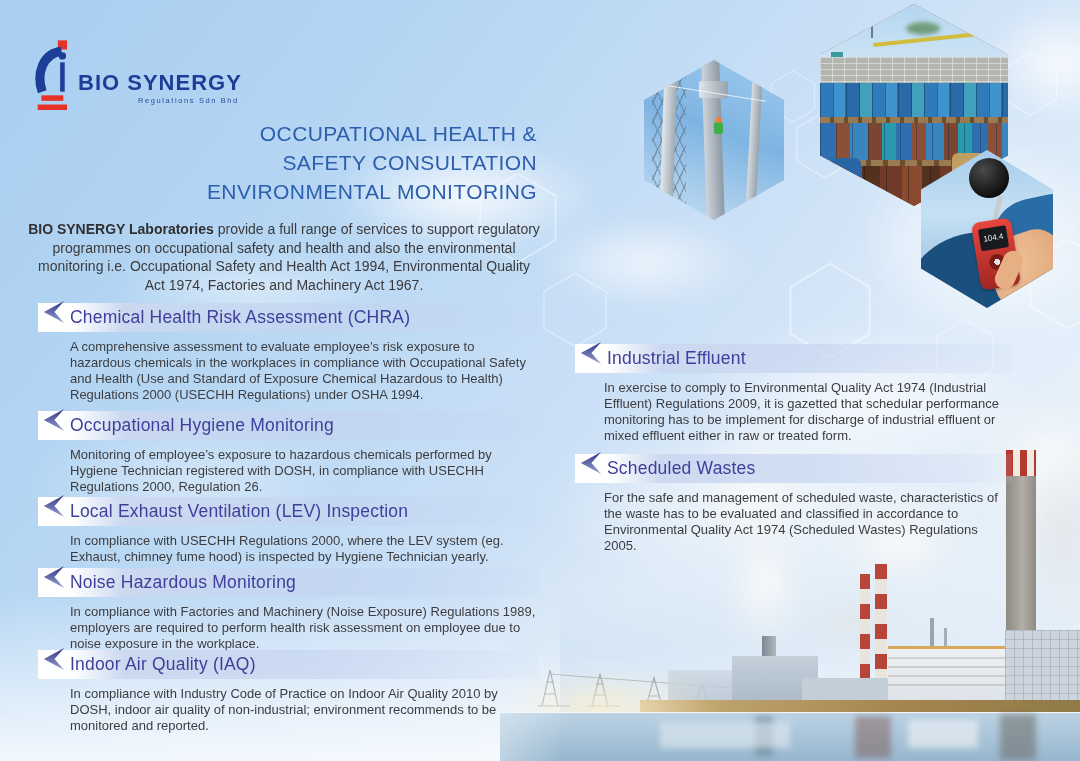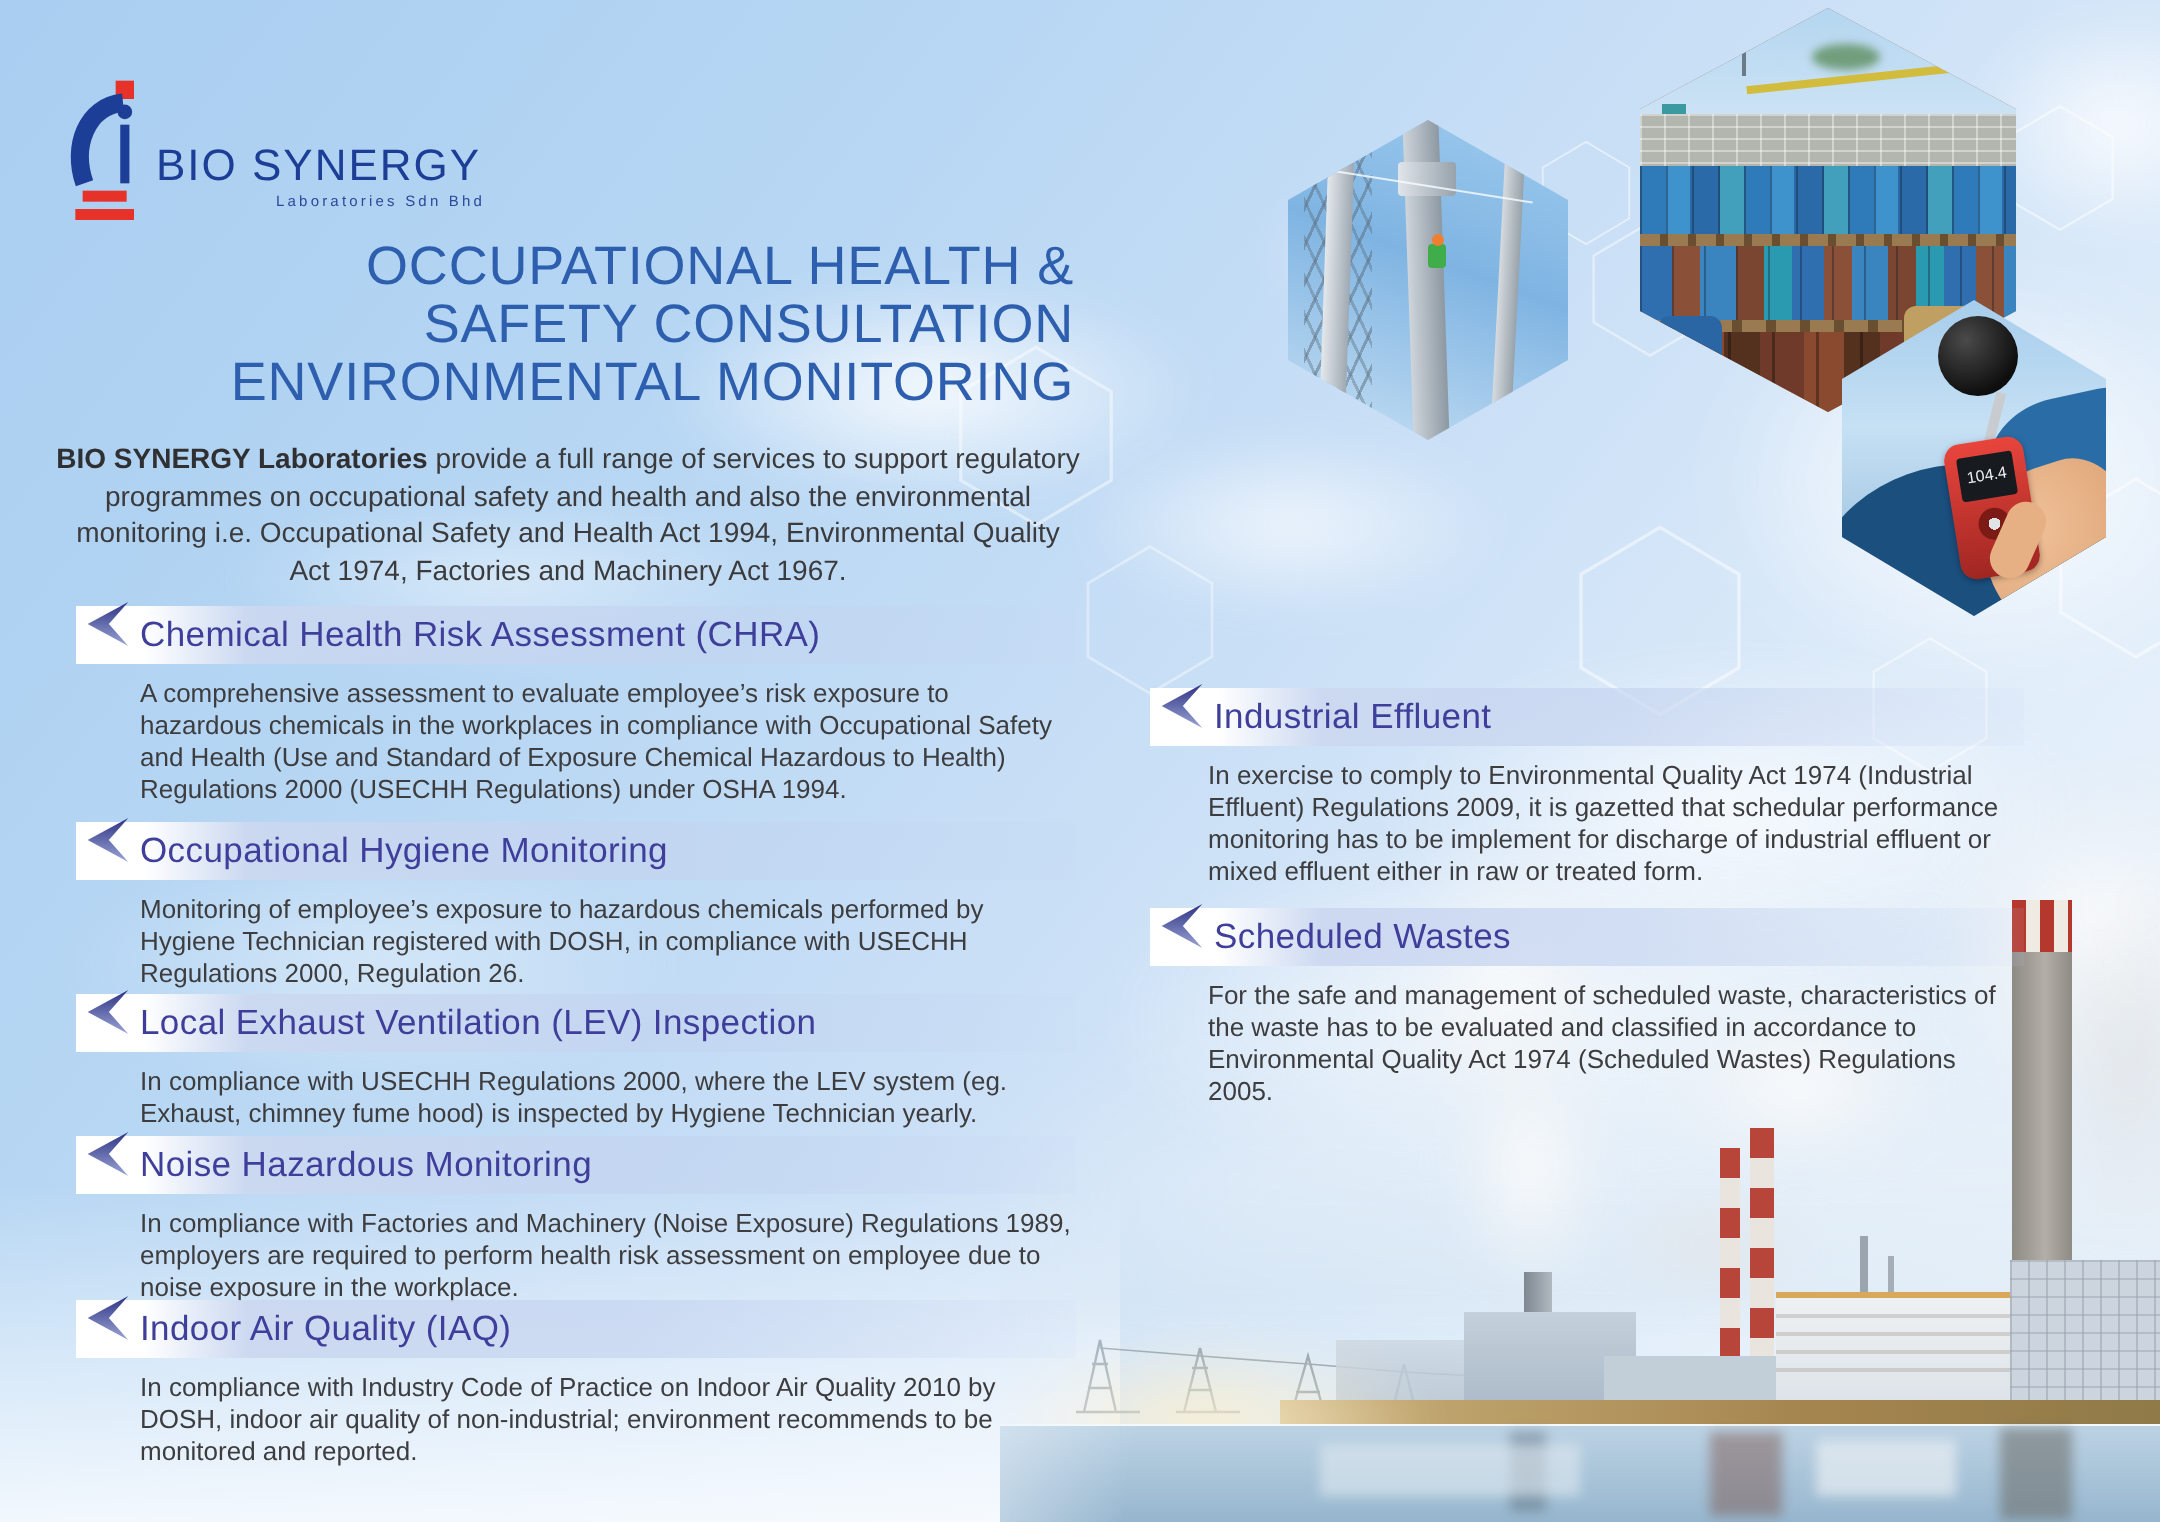--- a/index.html
+++ b/index.html
@@ -6,26 +6,26 @@
   #page{
     position:relative;width:1080px;height:761px;overflow:hidden;
     font-family:"Liberation Sans",sans-serif;
     background:linear-gradient(128deg,#a9cef1 0%,#b6d6f3 28%,#c9dff6 52%,#e2eefa 78%,#f0f6fc 100%);
   }
   .abs{position:absolute;}
   .cloud{position:absolute;border-radius:50%;filter:blur(9px);
     background:radial-gradient(closest-side,rgba(255,255,255,.95),rgba(255,255,255,0));}
   
   #logo{left:34px;top:38px;width:210px;height:78px;}
-  #logo .wordmark{position:absolute;left:44px;top:32px;font-size:22px;font-weight:normal;
+  #logo .wordmark{position:absolute;left:44px;top:32px;font-size:22px;font-weight:bold;
     letter-spacing:1px;color:#1c3e96;}
   #logo .sub{position:absolute;left:104px;top:58px;font-size:7.5px;letter-spacing:1.6px;color:#2a4a9a;}
   
   #main-title{left:30px;top:119px;width:507px;text-align:right;color:#2d5fae;
-    font-size:27px;line-height:29px;letter-spacing:.4px;white-space:pre-line;}
+    font-size:21px;line-height:29px;letter-spacing:.4px;white-space:pre-line;}
   #intro{left:28px;top:206px;width:512px;text-align:center;color:#3b3b3d;
     font-size:14px;line-height:18.6px;}
   #intro b{color:#303032;}
   
   .section{position:absolute;}
   .sec-bar{position:relative;height:29px;
     background:linear-gradient(90deg,#ffffff 0px,#ffffff 34px,rgba(203,216,240,.95) 86px,
       rgba(196,211,239,.65) 55%,rgba(196,211,239,.10) 100%);}
   .sec-bar h2{margin:0;font-size:17.5px;font-weight:normal;color:#3f3f9b;
     line-height:29px;padding-left:32px;letter-spacing:.2px;}
@@ -294,21 +294,21 @@
   <div id="logo" class="abs">
     <svg width="44" height="78" viewBox="0 0 48 80">
       <rect x="26" y="0" width="10" height="10" fill="#e63229"></rect>
       <circle cx="31" cy="17" r="4" fill="#1c3e96"></circle>
       <rect x="28.5" y="24" width="5" height="32" fill="#1c3e96"></rect>
       <path d="M30,12 C10,14 2,36 9,56" stroke="#1c3e96" stroke-width="10" fill="none"></path>
       <rect x="8" y="60" width="24" height="6" fill="#e63229"></rect>
       <rect x="4" y="70" width="32" height="6" fill="#e63229"></rect>
     </svg>
     <div class="wordmark">BIO SYNERGY</div>
-    <div class="sub">Laboratories Sdn Bhd</div>
+    <div class="sub">Regulations Sdn Bhd</div>
   </div>
 
   <div id="main-title" class="abs">OCCUPATIONAL HEALTH &amp;
 SAFETY CONSULTATION
 ENVIRONMENTAL MONITORING</div>
   <p id="intro" class="abs"><b>BIO SYNERGY Laboratories</b><span> provide a full range of services to support regulatory programmes on occupational safety and health and also the environmental monitoring i.e. Occupational Safety and Health Act 1994, Environmental Quality Act 1974, Factories and Machinery Act 1967.</span></p>
 
   <div class="section" style="left:38px;top:303px;width:500px">
     <div class="sec-bar">
       <svg class="chev" viewBox="0 0 26 28">

